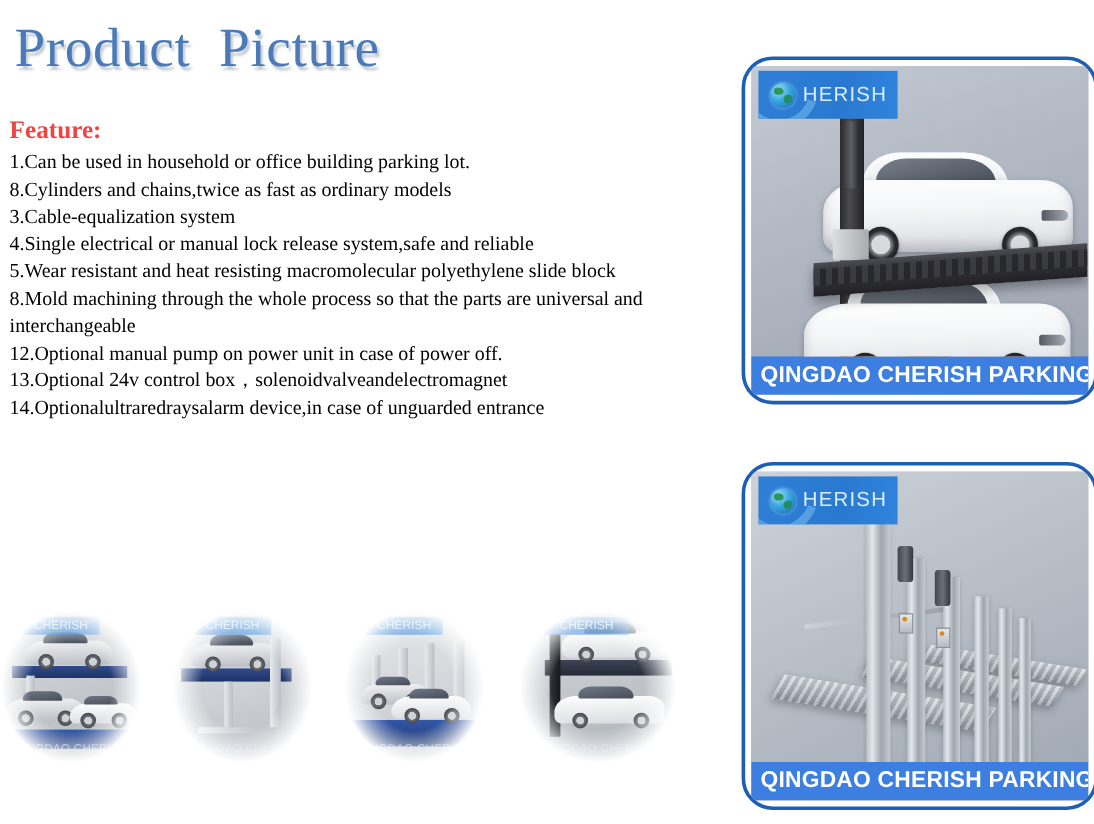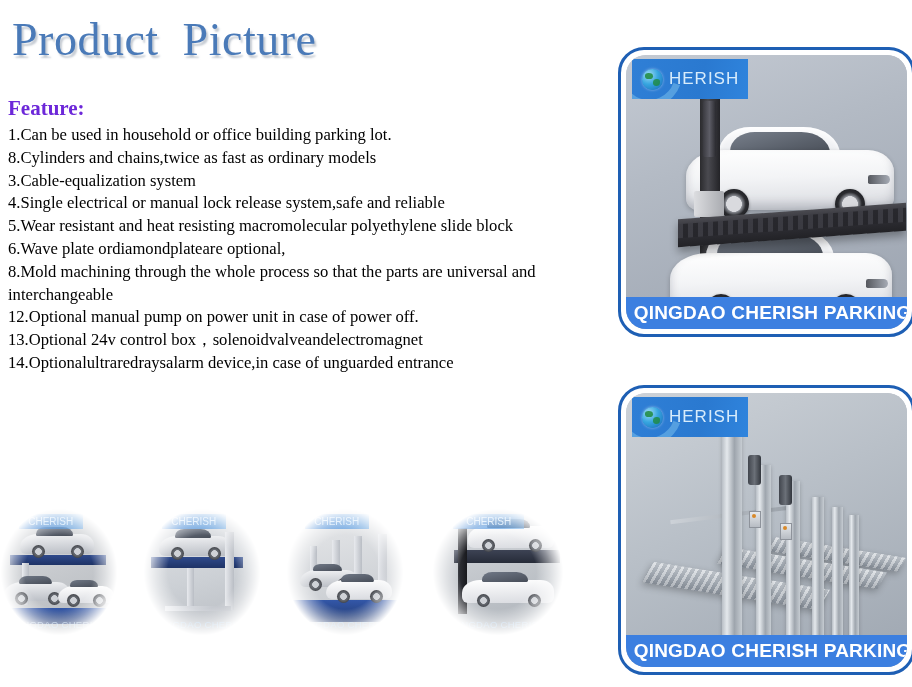--- a/index.html
+++ b/index.html
@@ -25,21 +25,21 @@
     white-space: pre;
   }
 
   
   .feature-heading {
     position: absolute;
     left: 8px; top: 96px;
     font-family: "Liberation Serif", serif;
     font-size: 21px;
     font-weight: bold;
-    color: #6d28d9;
+    color: #ef4444;
   }
   .feature-list {
     position: absolute;
     left: 8px; top: 124px;
     width: 600px;
     margin: 0; padding: 0;
     list-style: none;
   }
   .feature-list li {
     font-family: "Liberation Serif", serif;
@@ -58,21 +58,21 @@
     background: #ffffff;
     padding: 5px;
     overflow: hidden;
   }
   .product-card.top { left: 618px; top: 47px; height: 290px; }
   .product-card.bottom { left: 618px; top: 385px; height: 290px; }
 
   .card-inner {
     position: relative;
     width: 100%; height: 100%;
-    border-radius: 20px;
+    border-radius: 4px;
     overflow: hidden;
     background: linear-gradient(150deg, #c9ced6 0%, #aeb5bf 45%, #9aa2ae 100%);
   }
 
   
   .photo {
     position: absolute;
     left: 0; top: 0; right: 0; bottom: 32px;
     overflow: hidden;
   }
@@ -391,21 +391,20 @@
 
   <div class="page-title">Product  Picture</div>
 
   <div class="feature-heading">Feature:</div>
   <ul class="feature-list">
     <li>1.Can be used in household or office building parking lot.</li>
     <li>8.Cylinders and chains,twice as fast as ordinary models</li>
     <li>3.Cable-equalization system</li>
     <li>4.Single electrical or manual lock release system,safe and reliable</li>
     <li>5.Wear resistant and heat resisting macromolecular polyethylene slide block</li>
-    <li>6.Wave plate ordiamondplateare optional,</li>
     <li>8.Mold machining through the whole process so that the parts are universal and interchangeable</li>
     <li>12.Optional manual pump on power unit in case of power off.</li>
     <li>13.Optional 24v control box，solenoidvalveandelectromagnet</li>
     <li>14.Optionalultraredraysalarm device,in case of unguarded entrance</li>
   </ul>
 
   <div class="product-card top">
     <div class="card-inner">
       <div class="photo sky1">
         <div class="car top-car">

